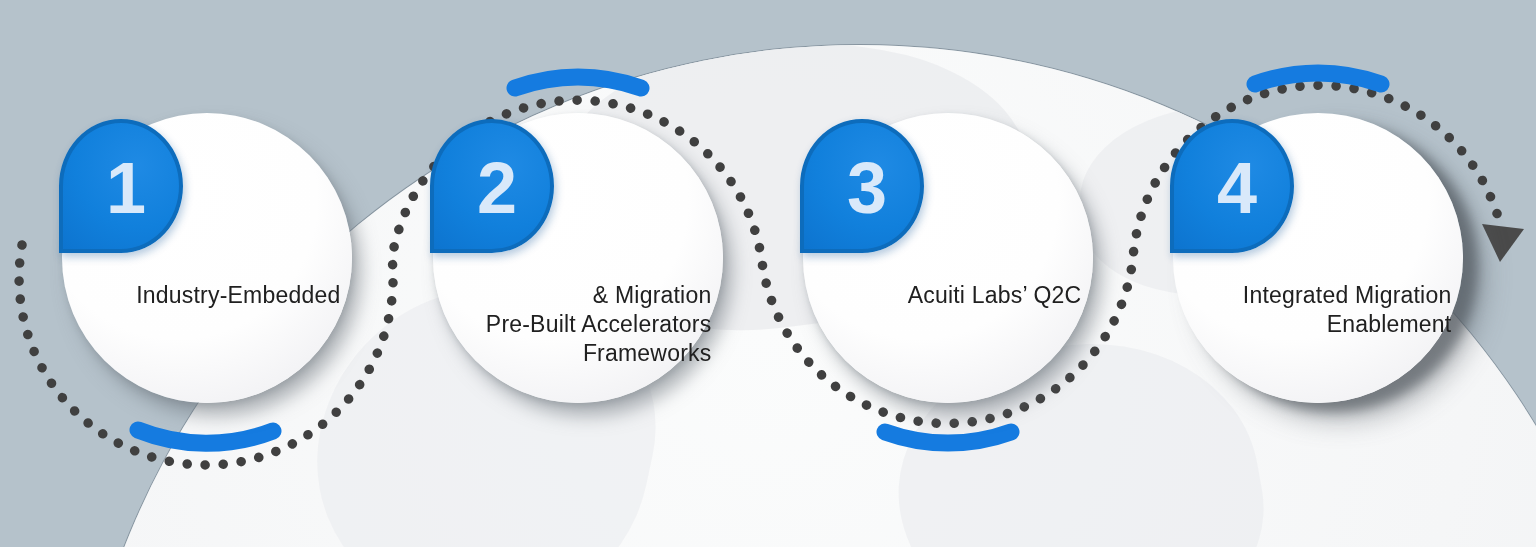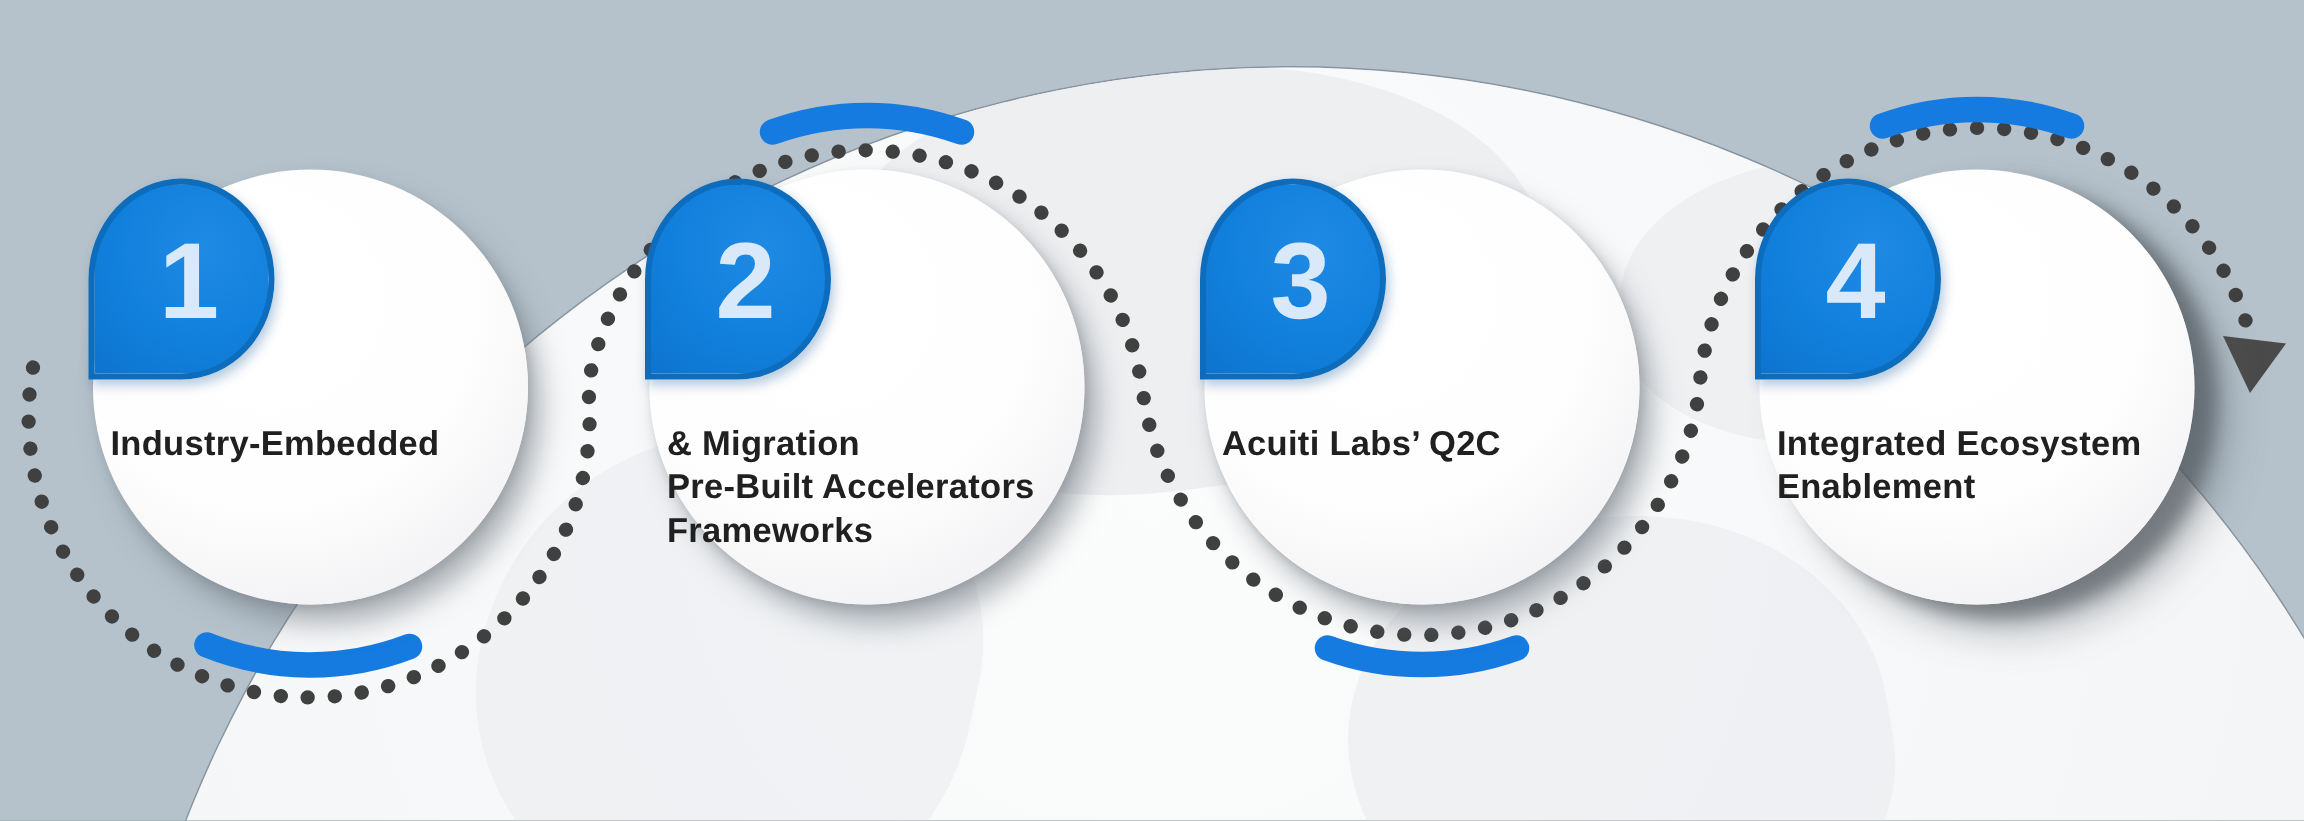--- a/index.html
+++ b/index.html
@@ -43,21 +43,21 @@
     box-shadow:2px 4px 8px rgba(10,80,150,.3);
     display:flex;align-items:center;justify-content:center;
   }
   .badge .num{
     font-size:72px;font-weight:bold;color:#d9e9fa;line-height:1;
     transform:translate(5px,2px);
   }
   
   .label{
     position:absolute;left:4%;width:92%;top:58%;
-    text-align:left;color:#202020;font-weight:bold;
+    text-align:right;color:#202020;font-weight:normal;
     font-size:23px;line-height:1.25;letter-spacing:.2px;
   }
   .label .line{display:block;white-space:nowrap;}
 </style>
 </head>
 <body>
 
 <div class="stage">
 
   <div class="globe">
@@ -107,18 +107,18 @@
     <div class="label">
       <span class="line">Acuiti Labs’ Q2C</span>
     </div>
   </div>
 
   <div class="step pos-4">
     <div class="badge">
       <span class="num">4</span>
     </div>
     <div class="label">
-      <span class="line">Integrated Ecosystem</span>
+      <span class="line">Integrated Migration</span>
       <span class="line">Enablement</span>
     </div>
   </div>
 
 </div>
 
 </body></html>

